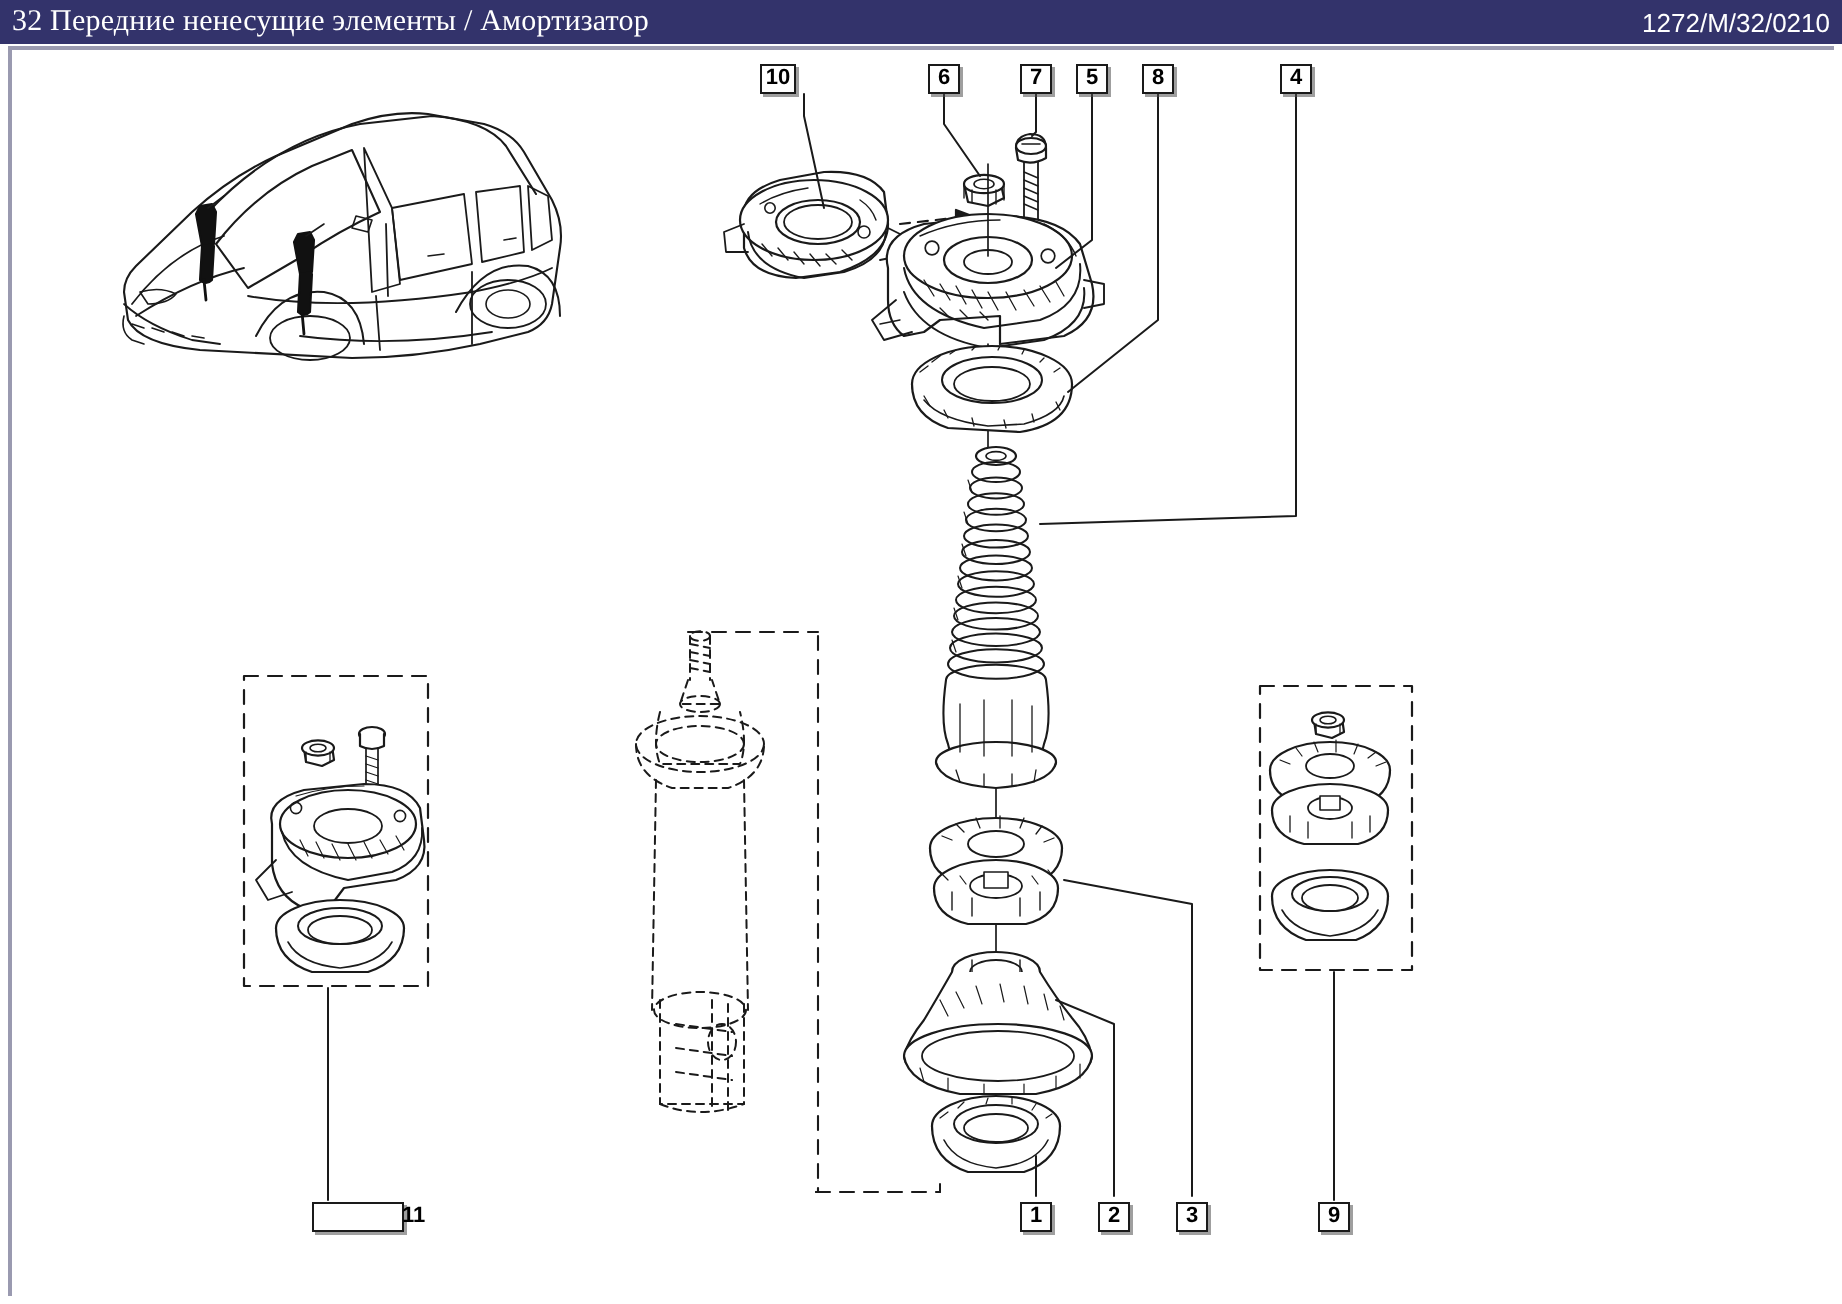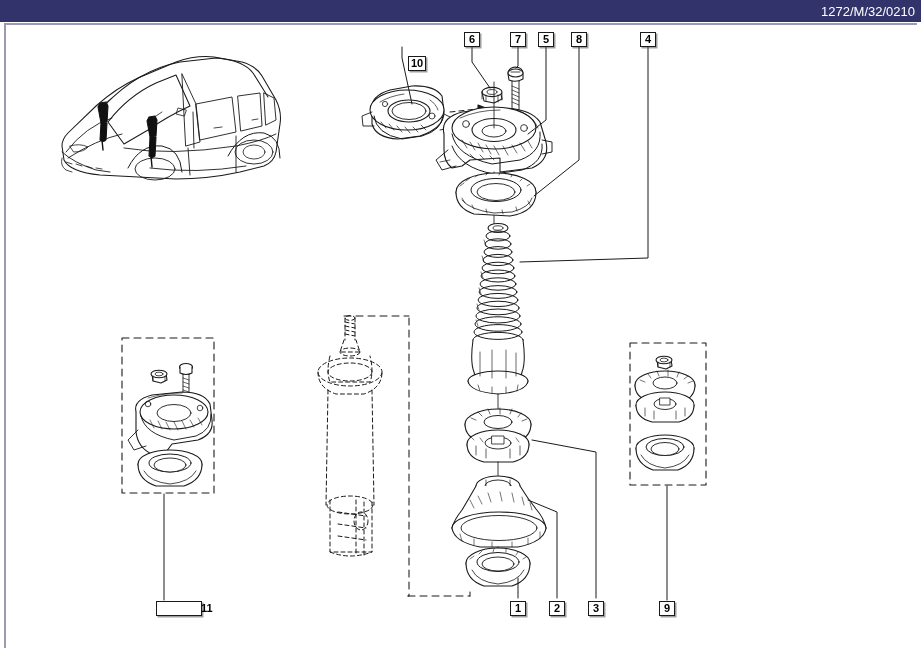--- a/index.html
+++ b/index.html
@@ -82,20 +82,21 @@
     box-shadow: 1.5px 1.5px 0 rgba(80,80,80,0.55);
   }
   .callout.wide { width: 18px; }
 </style>
 </head>
 <body>
 
 <div id="page">
 
   <div id="header-bar">
+    <div id="header-title">32 Передние ненесущие элементы / Амортизатор</div>
     <div id="header-code">1272/M/32/0210</div>
   </div>
 
   <div id="content-frame"></div>
 
   <svg id="drawing" viewBox="0 0 921 652" xmlns="http://www.w3.org/2000/svg">
     <defs>
       <g id="hatch-fine"></g>
     </defs>
 
@@ -458,21 +459,21 @@
       <path d="M579 47 L579 160 L534 196" stroke-width="1"></path>
       <path d="M648 47 L648 258 L520 262" stroke-width="1"></path>
 
       <path d="M518 598 L518 578" stroke-width="1"></path>
       <path d="M557 598 L557 512 L528 500" stroke-width="1"></path>
       <path d="M596 598 L596 452 L532 440" stroke-width="1"></path>
 
     </g>
   </svg>
 
-  <div class="callout wide" style="left:408px; top:32px;margin-top:24px;">10</div>
+  <div class="callout wide" style="left:380px; top:32px;">10</div>
   <div class="callout" style="left:464px; top:32px;">6</div>
   <div class="callout" style="left:510px; top:32px;">7</div>
   <div class="callout" style="left:538px; top:32px;">5</div>
   <div class="callout" style="left:571px; top:32px;">8</div>
   <div class="callout" style="left:640px; top:32px;">4</div>
 
   <div class="callout wide" style="left:156px; top:601px;padding-left:44px;">11</div>
   <div class="callout" style="left:510px; top:601px;">1</div>
   <div class="callout" style="left:549px; top:601px;">2</div>
   <div class="callout" style="left:588px; top:601px;">3</div>

